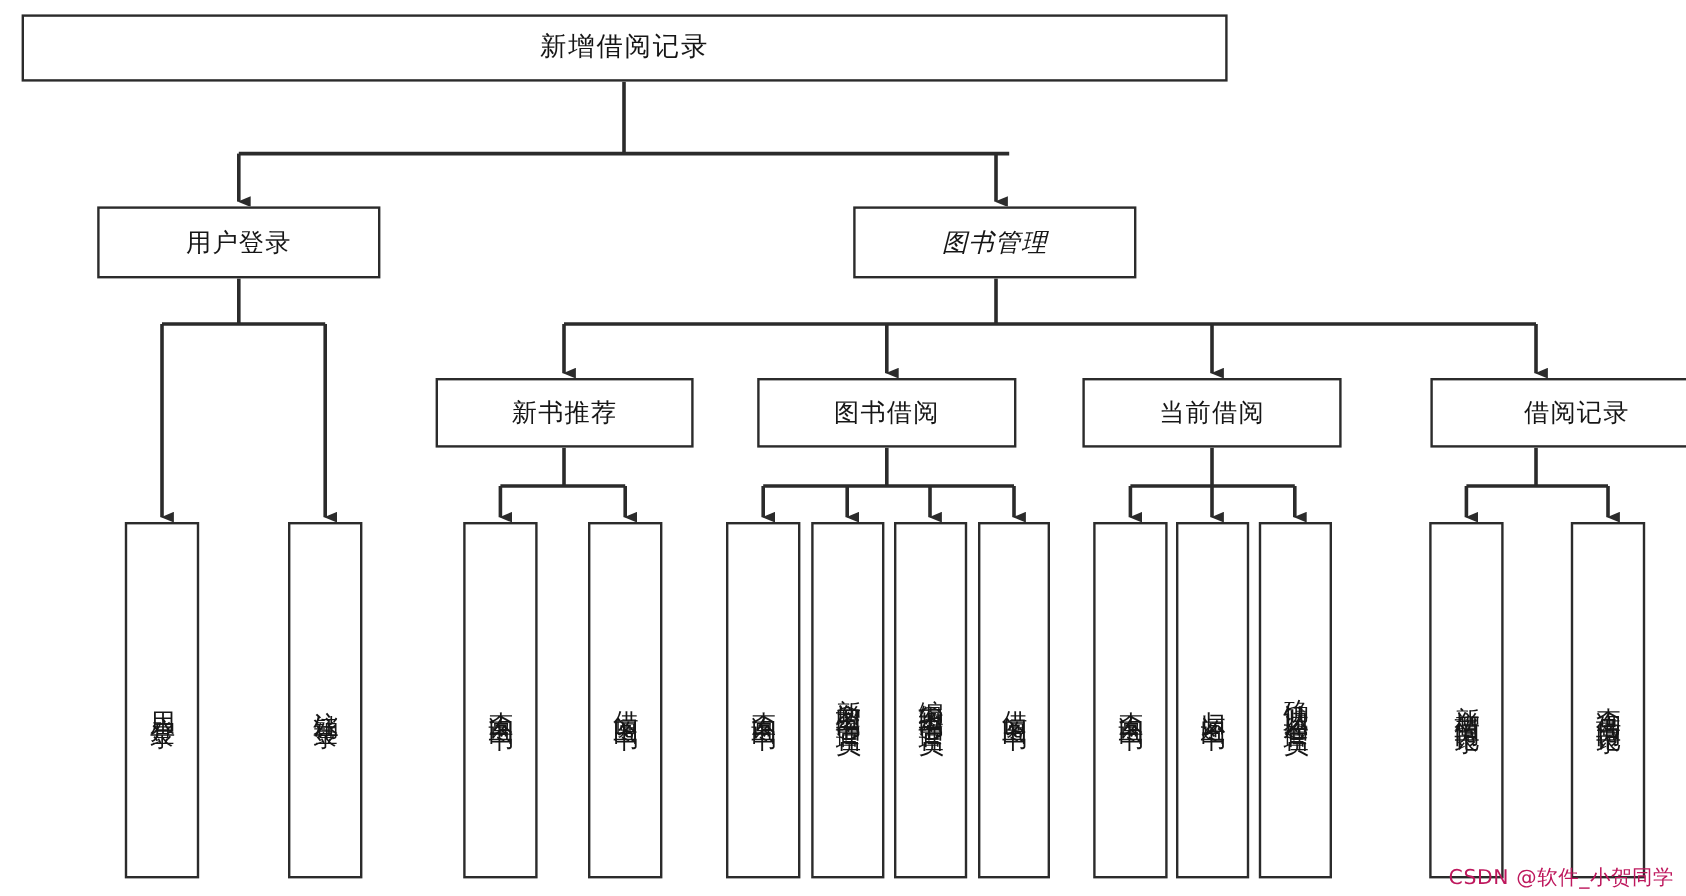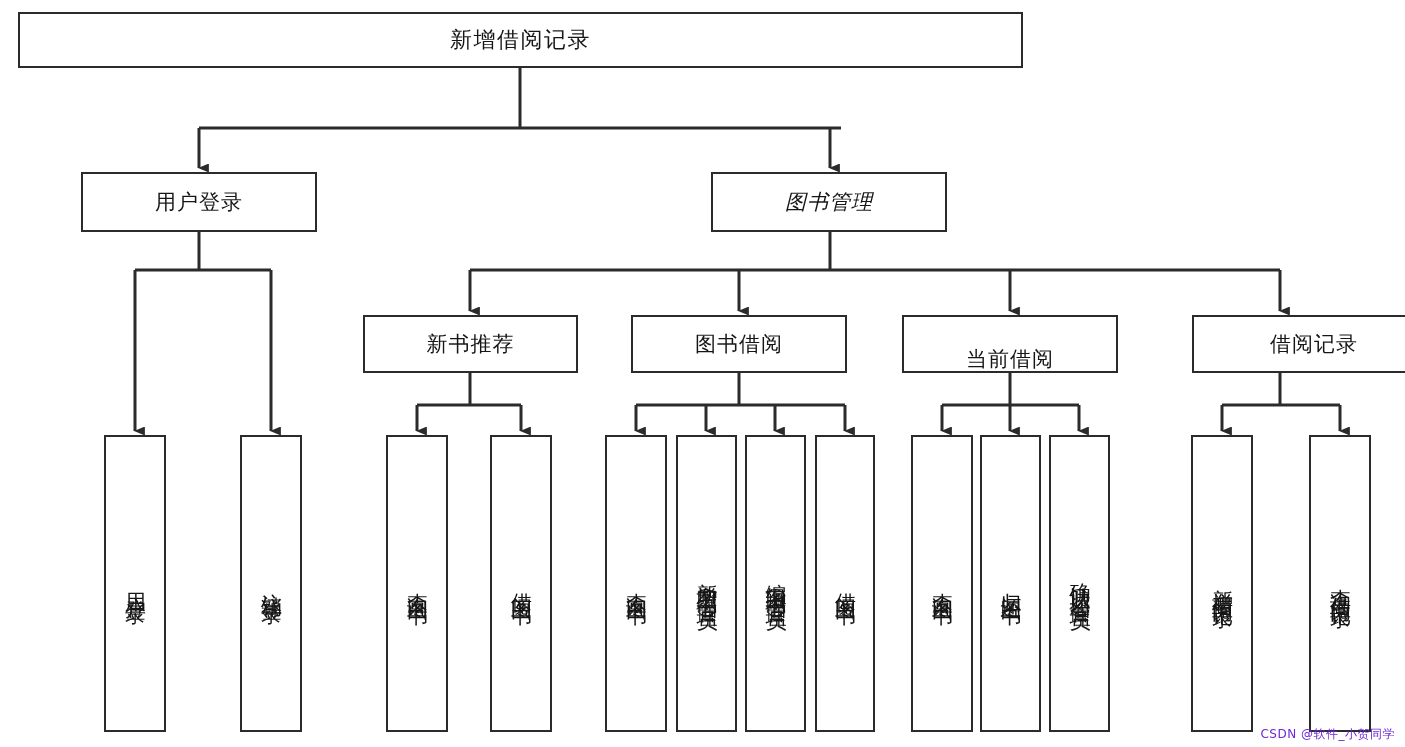--- a/index.html
+++ b/index.html
@@ -54,22 +54,22 @@
     writing-mode:vertical-rl;
     text-orientation:upright;
     font-size:21px;
     letter-spacing:4px;
     line-height:1;
   }
   .watermark{
     position:absolute;
     right:10px;
     bottom:4px;
-    font-size:12px;
-    color:#6d28d9;
+    font-size:17px;
+    color:#be185d;
     letter-spacing:0.5px;
     white-space:nowrap;
     user-select:none;
   }
 </style>
 </head>
 <body>
 
 <div id="canvas">
 
@@ -134,21 +134,21 @@
   <div class="node horiz" style="left:711px; top:172px; width:236px; height:60px;font-style:italic;">
     <span class="label">图书管理</span>
   </div>
 
   <div class="node horiz" style="left:631px; top:315px; width:216px; height:58px;">
     <span class="label">图书借阅</span>
   </div>
   <div class="node horiz" style="left:363px; top:315px; width:215px; height:58px;">
     <span class="label">新书推荐</span>
   </div>
-  <div class="node horiz" style="left:902px; top:315px; width:216px; height:58px;align-items:flex-end;">
+  <div class="node horiz" style="left:902px; top:315px; width:216px; height:58px;">
     <span class="label">当前借阅</span>
   </div>
   <div class="node horiz" style="left:1172px; top:315px; width:244px; height:58px;margin-left:20px;">
     <span class="label">借阅记录</span>
   </div>
 
   <div class="node vert" style="left:104px; top:435px; width:62px; height:297px;">
     <span class="label">用户登录</span>
   </div>
   <div class="node vert" style="left:240px; top:435px; width:62px; height:297px;">

